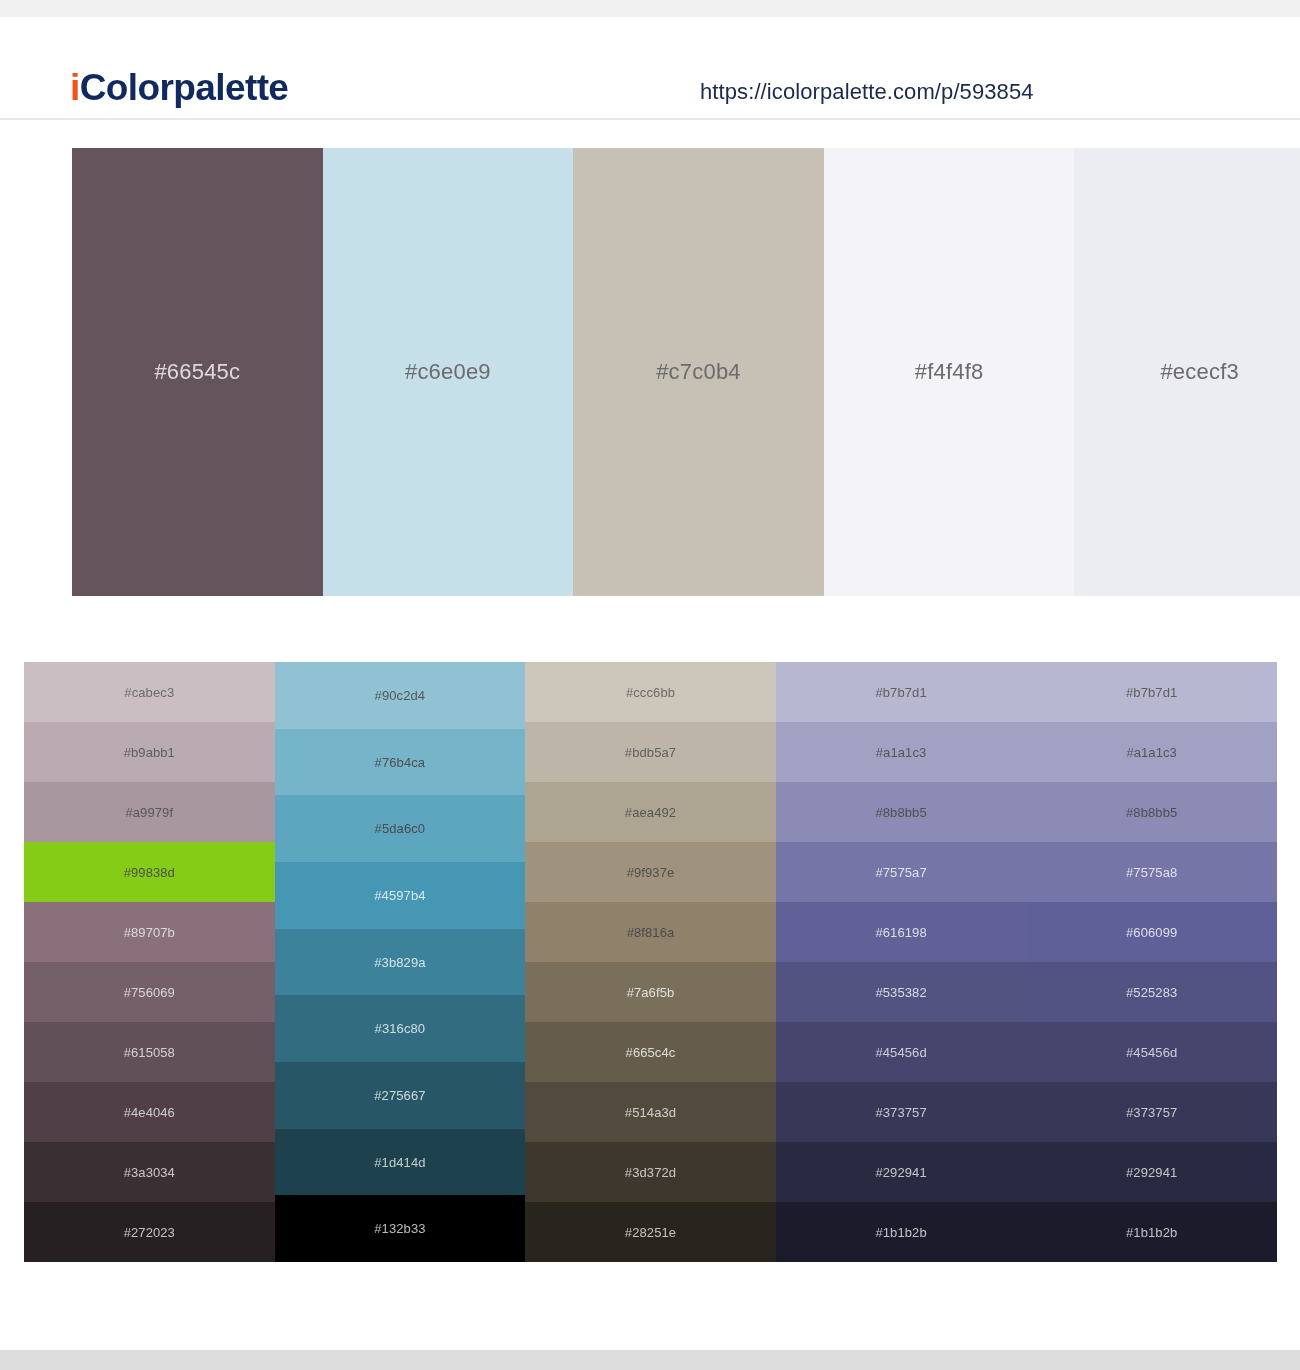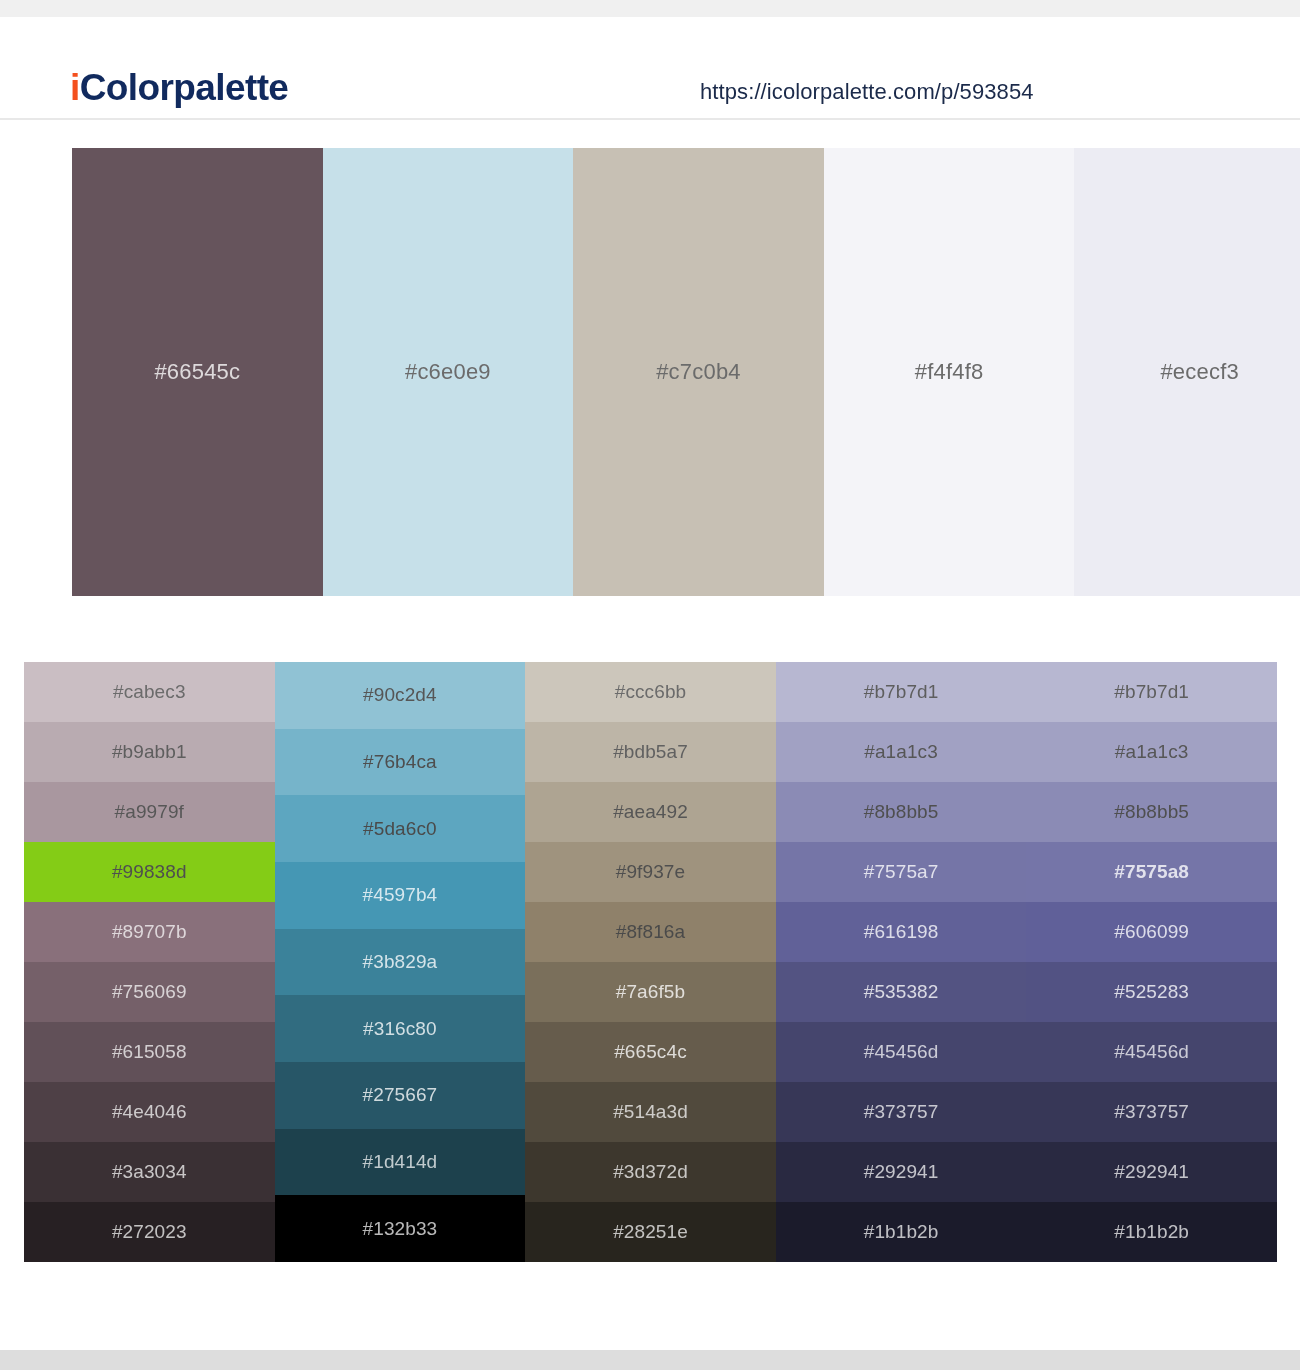--- a/index.html
+++ b/index.html
@@ -81,21 +81,21 @@
   .shade-col {
     flex: 1 1 0;
     display: flex;
     flex-direction: column;
   }
   .shade-cell {
     flex: 1 1 0;
     display: flex;
     align-items: center;
     justify-content: center;
-    font-size: 19px;
+    font-size: 13px;
     letter-spacing: 0.1px;
   }
 
   #bottom-band {
     position: absolute;
     left: 0;
     top: 1350px;
     width: 1300px;
     height: 20px;
     background: #dddddd;
@@ -176,21 +176,21 @@
       <div class="shade-cell" style="background: rgb(83, 83, 130); color: rgba(255, 255, 255, 0.78);">#535382</div>
       <div class="shade-cell" style="background: rgb(69, 69, 109); color: rgba(255, 255, 255, 0.72);">#45456d</div>
       <div class="shade-cell" style="background: rgb(55, 55, 87); color: rgba(255, 255, 255, 0.72);">#373757</div>
       <div class="shade-cell" style="background: rgb(41, 41, 65); color: rgba(255, 255, 255, 0.72);">#292941</div>
       <div class="shade-cell" style="background: rgb(27, 27, 43); color: rgba(255, 255, 255, 0.72);">#1b1b2b</div>
     </div>
     <div class="shade-col">
       <div class="shade-cell" style="background: rgb(183, 183, 209); color: rgb(94, 94, 94);">#b7b7d1</div>
       <div class="shade-cell" style="background: rgb(161, 161, 195); color: rgb(86, 86, 86);">#a1a1c3</div>
       <div class="shade-cell" style="background: rgb(139, 139, 181); color: rgb(79, 79, 79);">#8b8bb5</div>
-      <div class="shade-cell" style="background: rgb(117, 117, 168); color: rgba(255, 255, 255, 0.78); font-weight: bold;">#7575a8</div>
+      <div class="shade-cell" style="background: rgb(117, 117, 168); color: rgba(255, 255, 255, 0.78);">#7575a8</div>
       <div class="shade-cell" style="background: rgb(96, 96, 153); color: rgba(255, 255, 255, 0.78);">#606099</div>
       <div class="shade-cell" style="background: rgb(82, 82, 131); color: rgba(255, 255, 255, 0.78);">#525283</div>
       <div class="shade-cell" style="background: rgb(69, 69, 109); color: rgba(255, 255, 255, 0.72);">#45456d</div>
       <div class="shade-cell" style="background: rgb(55, 55, 87); color: rgba(255, 255, 255, 0.72);">#373757</div>
       <div class="shade-cell" style="background: rgb(41, 41, 65); color: rgba(255, 255, 255, 0.72);">#292941</div>
       <div class="shade-cell" style="background: rgb(27, 27, 43); color: rgba(255, 255, 255, 0.72);">#1b1b2b</div>
     </div>
   </div>
 
 <div id="bottom-band"></div>

